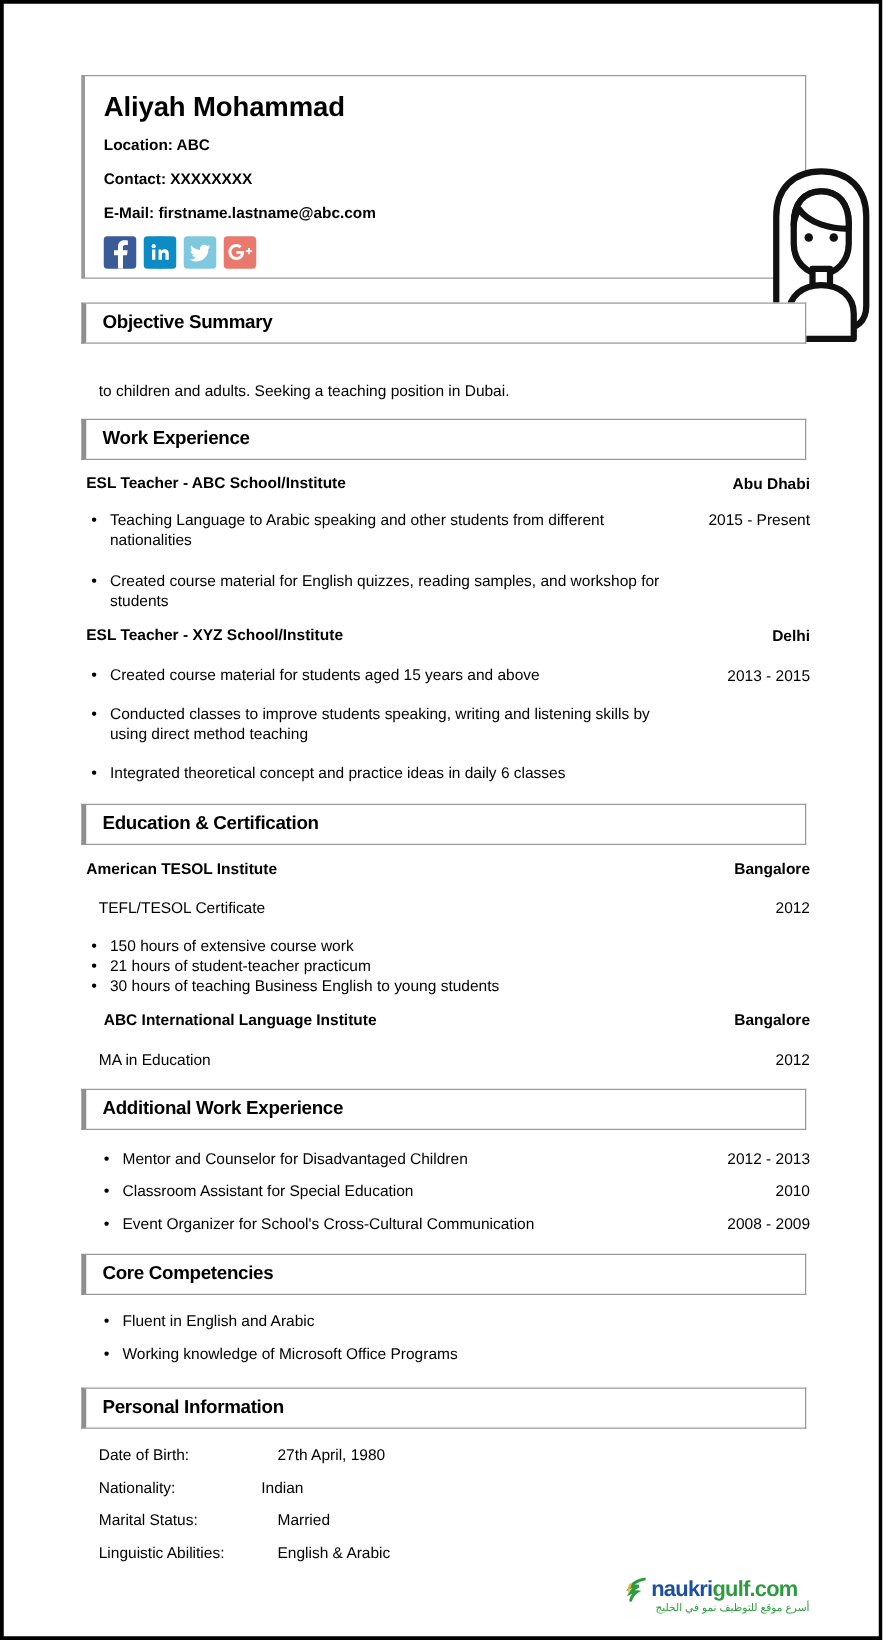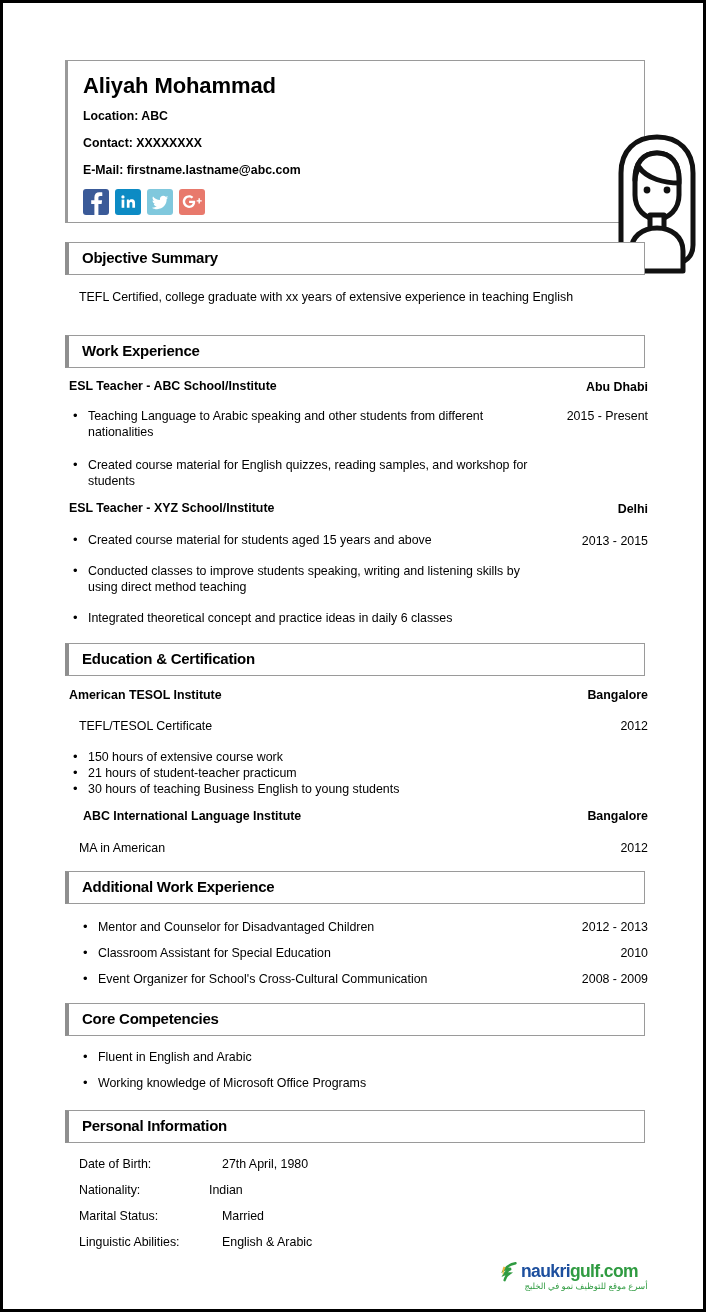--- a/index.html
+++ b/index.html
@@ -236,21 +236,21 @@
           <path d="M41 82 L41 96 C41 100 44 103 48 103 C52 103 55 100 55 96 L55 82 Z" fill="#ffffff" stroke="#111111" stroke-width="5" stroke-linejoin="round"></path>
 
           <path d="M22 138 L22 118 C22 104 33 95 48 95 C63 95 74 104 74 118 L74 138 Z" fill="#ffffff" stroke="#111111" stroke-width="5" stroke-linejoin="round"></path>
         </svg>
       </div>
     </div>
 
     <div class="sec-head" style="top:239px;">
       <span>Objective Summary</span>
     </div>
-    <div class="t" style="left:76px; top:286px; width:552px;">TEFL Certified, college graduate with xx years of extensive experience in teaching English</div>
+    <div class="t" style="left:76px; top:302px; width:552px;">to children and adults. Seeking a teaching position in Dubai.</div>
 
     <div class="sec-head" style="top:332px;">
       <span>Work Experience</span>
     </div>
 
     <div class="t b" style="left:66px; top:375px;">ESL Teacher - ABC School/Institute</div>
     <div class="t b r" style="left:448px; top:376px; width:197px;">Abu Dhabi</div>
     <div class="t r" style="left:448px; top:405px; width:197px;">2015 - Present</div>
 
     <div class="bul" style="left:70px; top:405px; width:450px;">
@@ -299,21 +299,21 @@
       <span class="dot">•</span>
       <span class="txt">21 hours of student-teacher practicum</span>
     </div>
     <div class="bul" style="left:70px; top:778px; width:470px;">
       <span class="dot">•</span>
       <span class="txt">30 hours of teaching Business English to young students</span>
     </div>
 
     <div class="t b" style="left:66px; top:805px;margin-left:14px;">ABC International Language Institute</div>
     <div class="t b r" style="left:448px; top:805px; width:197px;">Bangalore</div>
-    <div class="t" style="left:76px; top:837px;">MA in American</div>
+    <div class="t" style="left:76px; top:837px;">MA in Education</div>
     <div class="t r" style="left:448px; top:837px; width:197px;">2012</div>
 
     <div class="sec-head" style="top:868px;">
       <span>Additional Work Experience</span>
     </div>
 
     <div class="bul" style="left:80px; top:916px; width:400px;">
       <span class="dot">•</span>
       <span class="txt">Mentor and Counselor for Disadvantaged Children</span>
     </div>

